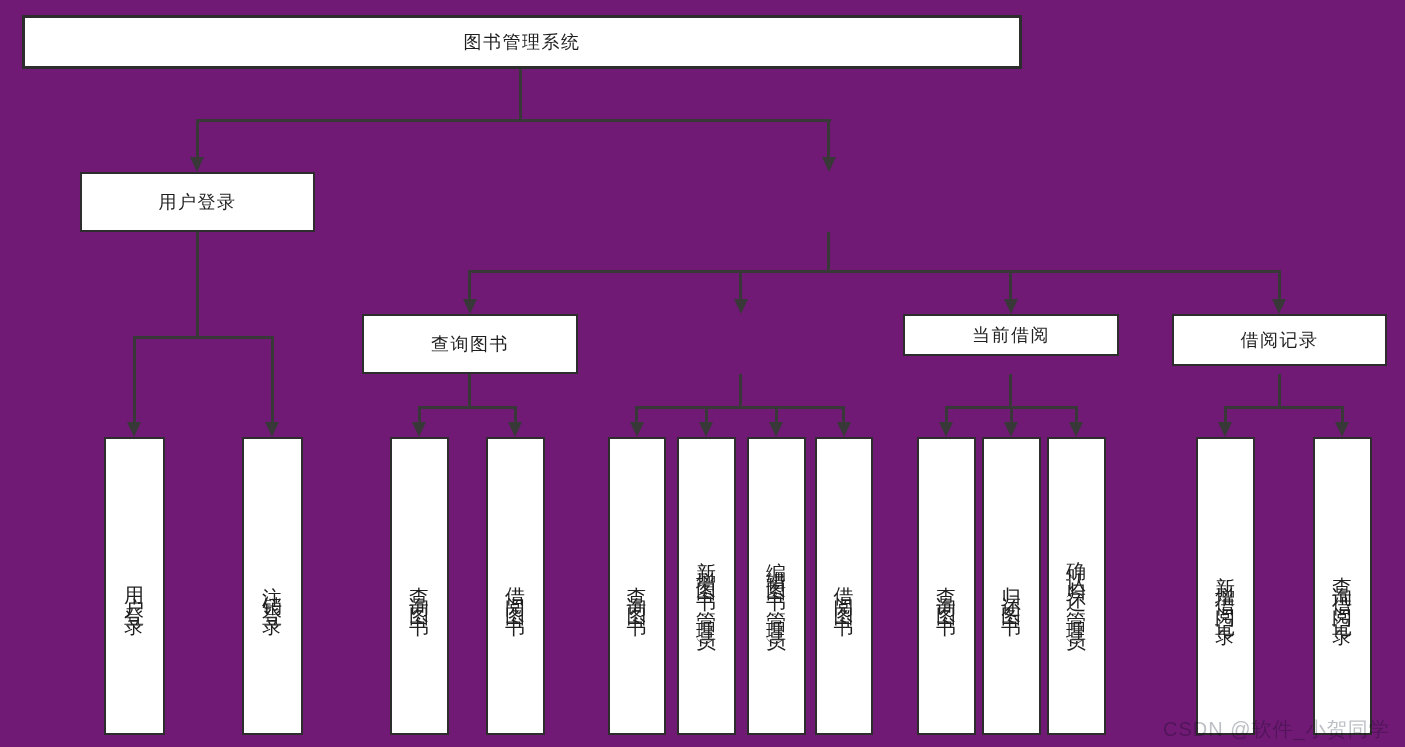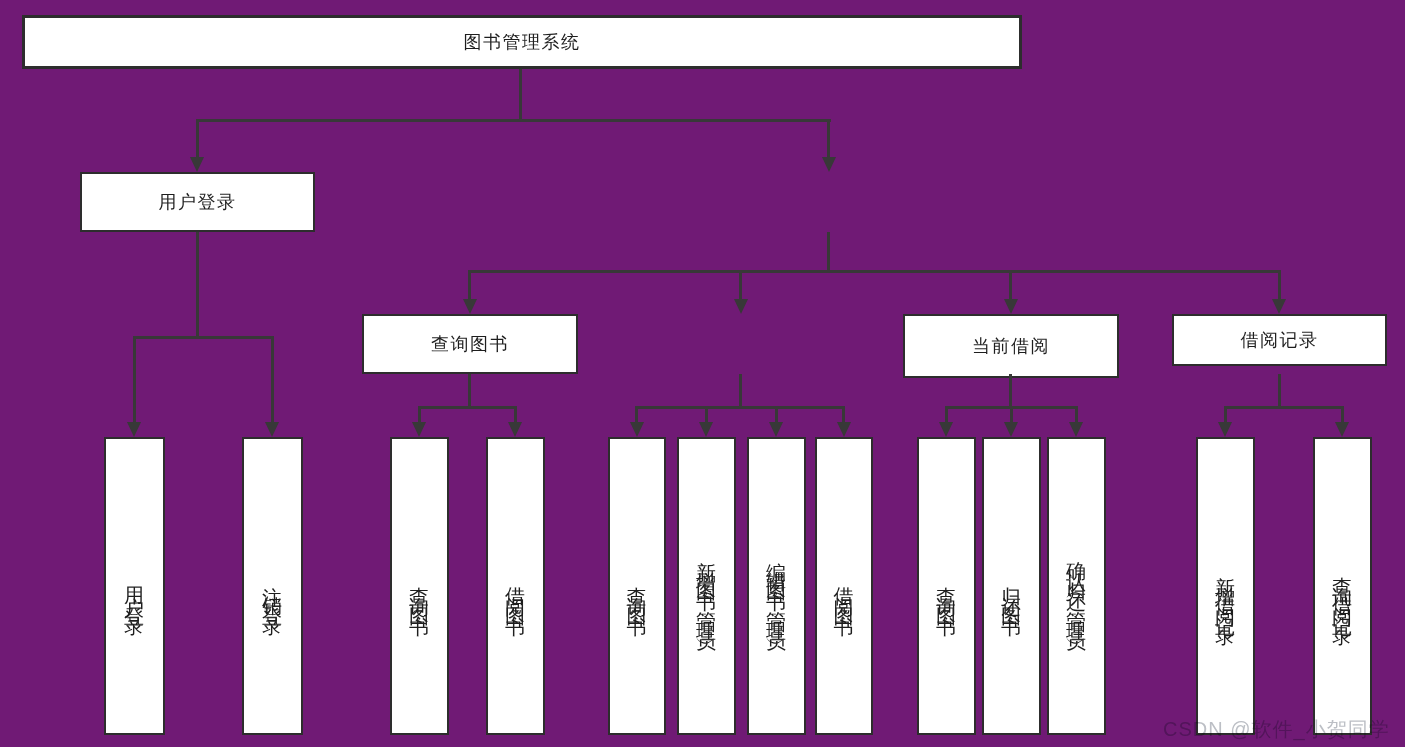--- a/index.html
+++ b/index.html
@@ -69,21 +69,21 @@
   <div class="line" style="left:739px;top:270px;width:3px;height:31px"></div>
   <div class="arrow" style="left:734px;top:299px"></div>
   <div class="line" style="left:1009px;top:270px;width:3px;height:31px"></div>
   <div class="arrow" style="left:1004px;top:299px"></div>
   <div class="line" style="left:1278px;top:270px;width:3px;height:31px"></div>
   <div class="arrow" style="left:1272px;top:299px"></div>
 
   <div class="box" style="left:362px;top:314px;width:216px;height:60px">
     <span class="hlabel">查询图书</span>
   </div>
-  <div class="box" style="left:903px;top:314px;width:216px;height:64px">
+  <div class="box" style="left:903px;top:314px;width:216px;height:42px">
     <span class="hlabel">当前借阅</span>
   </div>
   <div class="box" style="left:1172px;top:314px;width:215px;height:52px">
     <span class="hlabel">借阅记录</span>
   </div>
 
   <div class="line" style="left:468px;top:374px;width:3px;height:35px"></div>
   <div class="line" style="left:418px;top:406px;width:99px;height:3px"></div>
   <div class="line" style="left:418px;top:406px;width:3px;height:18px"></div>
   <div class="arrow" style="left:412px;top:422px"></div>

